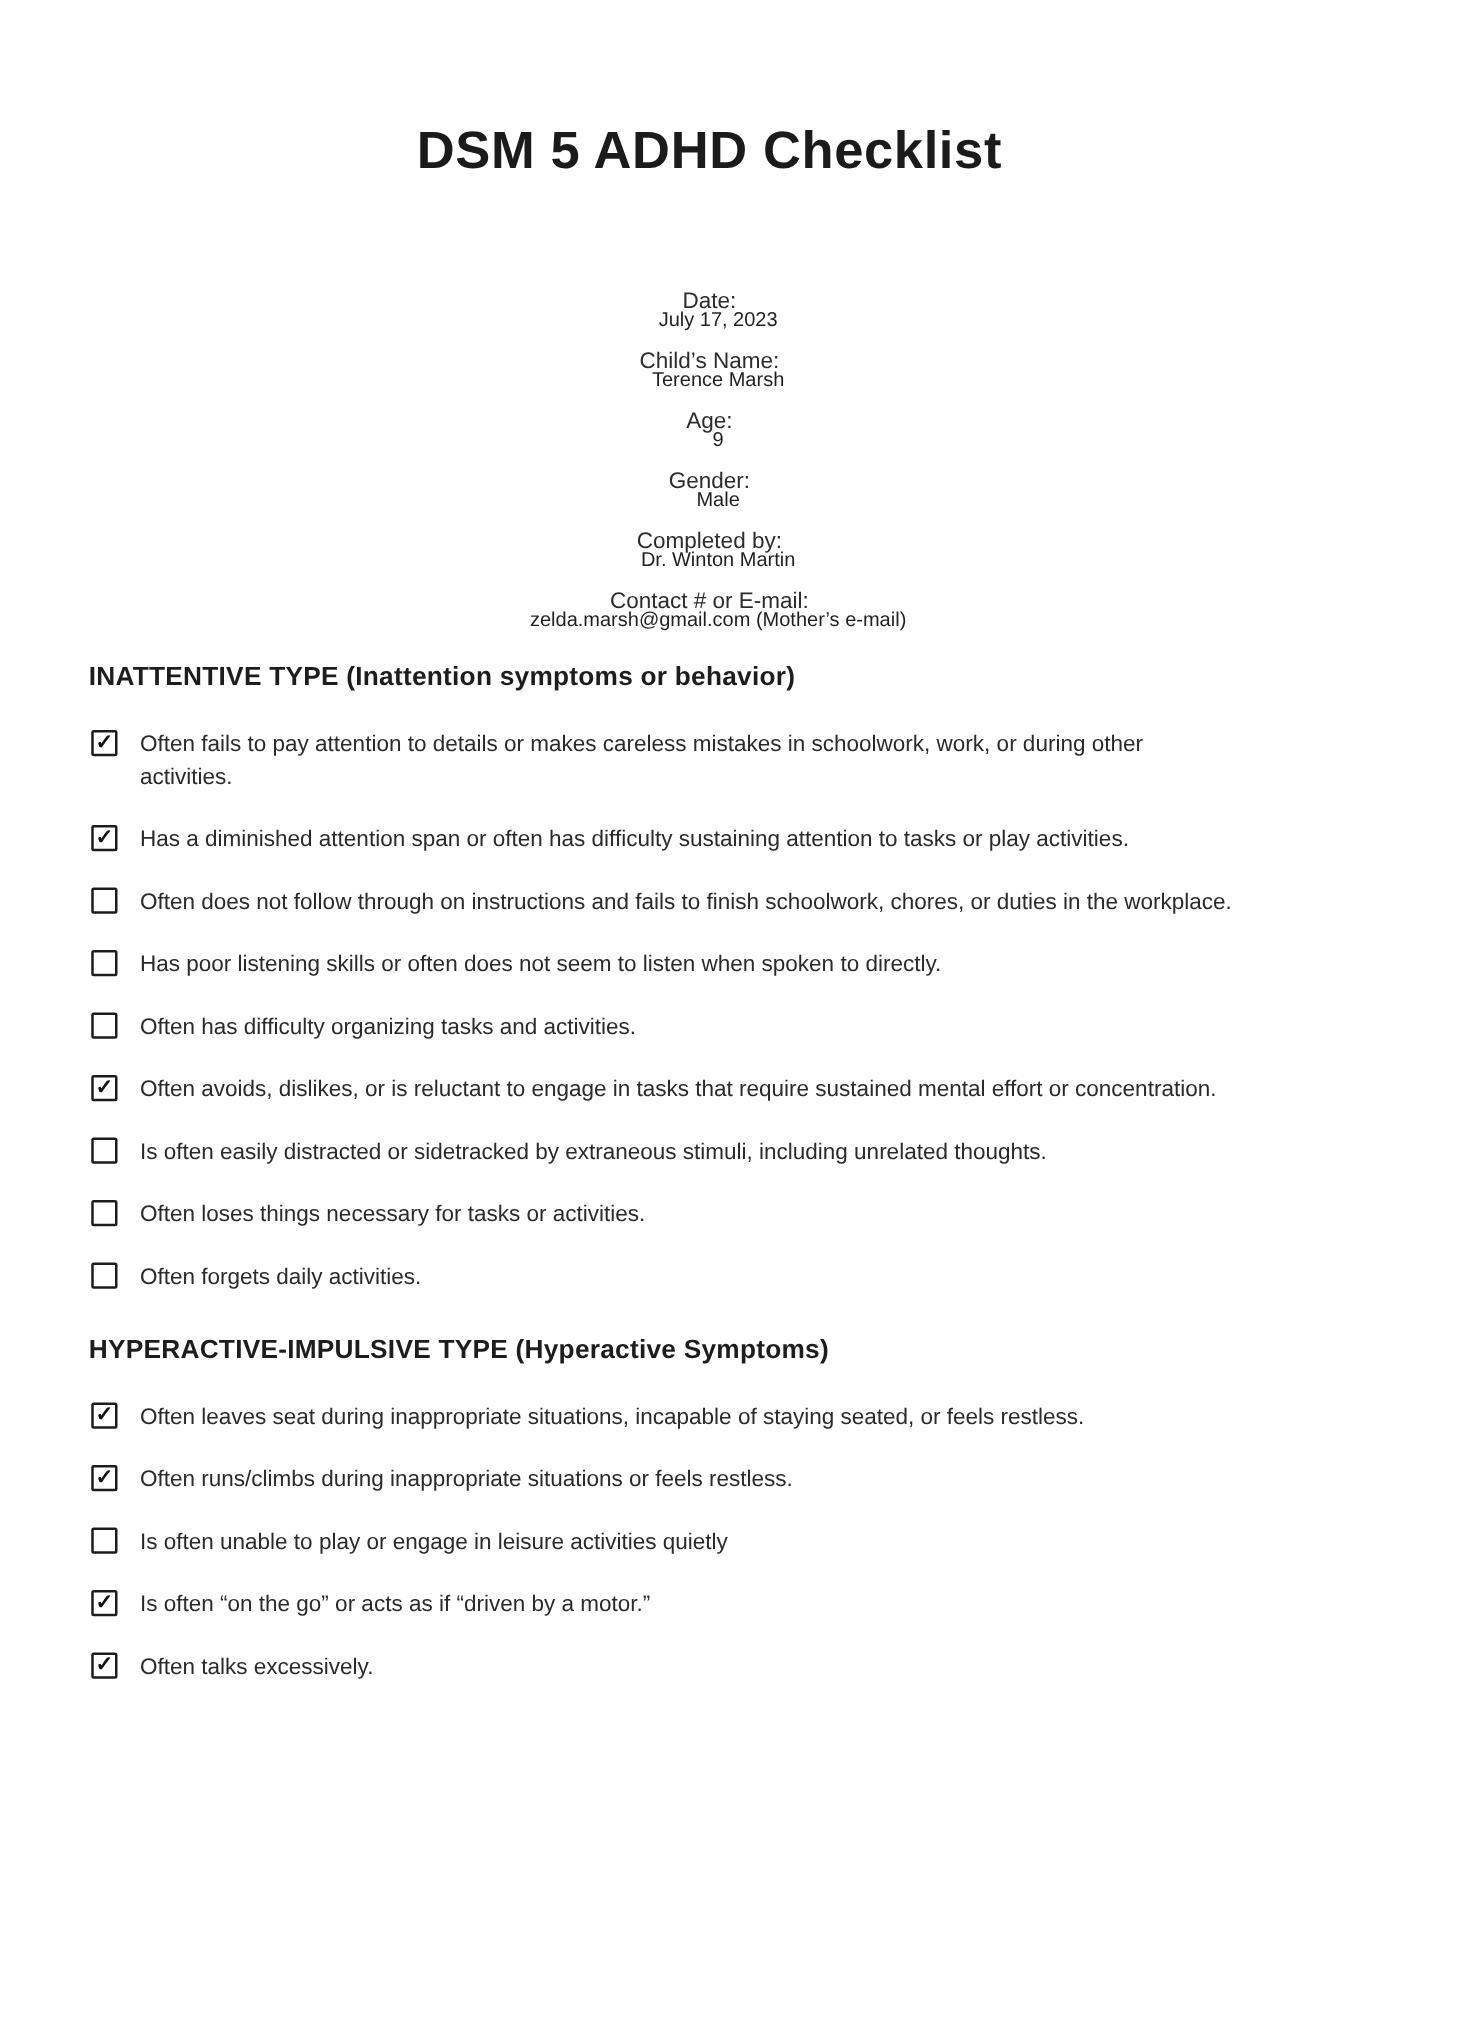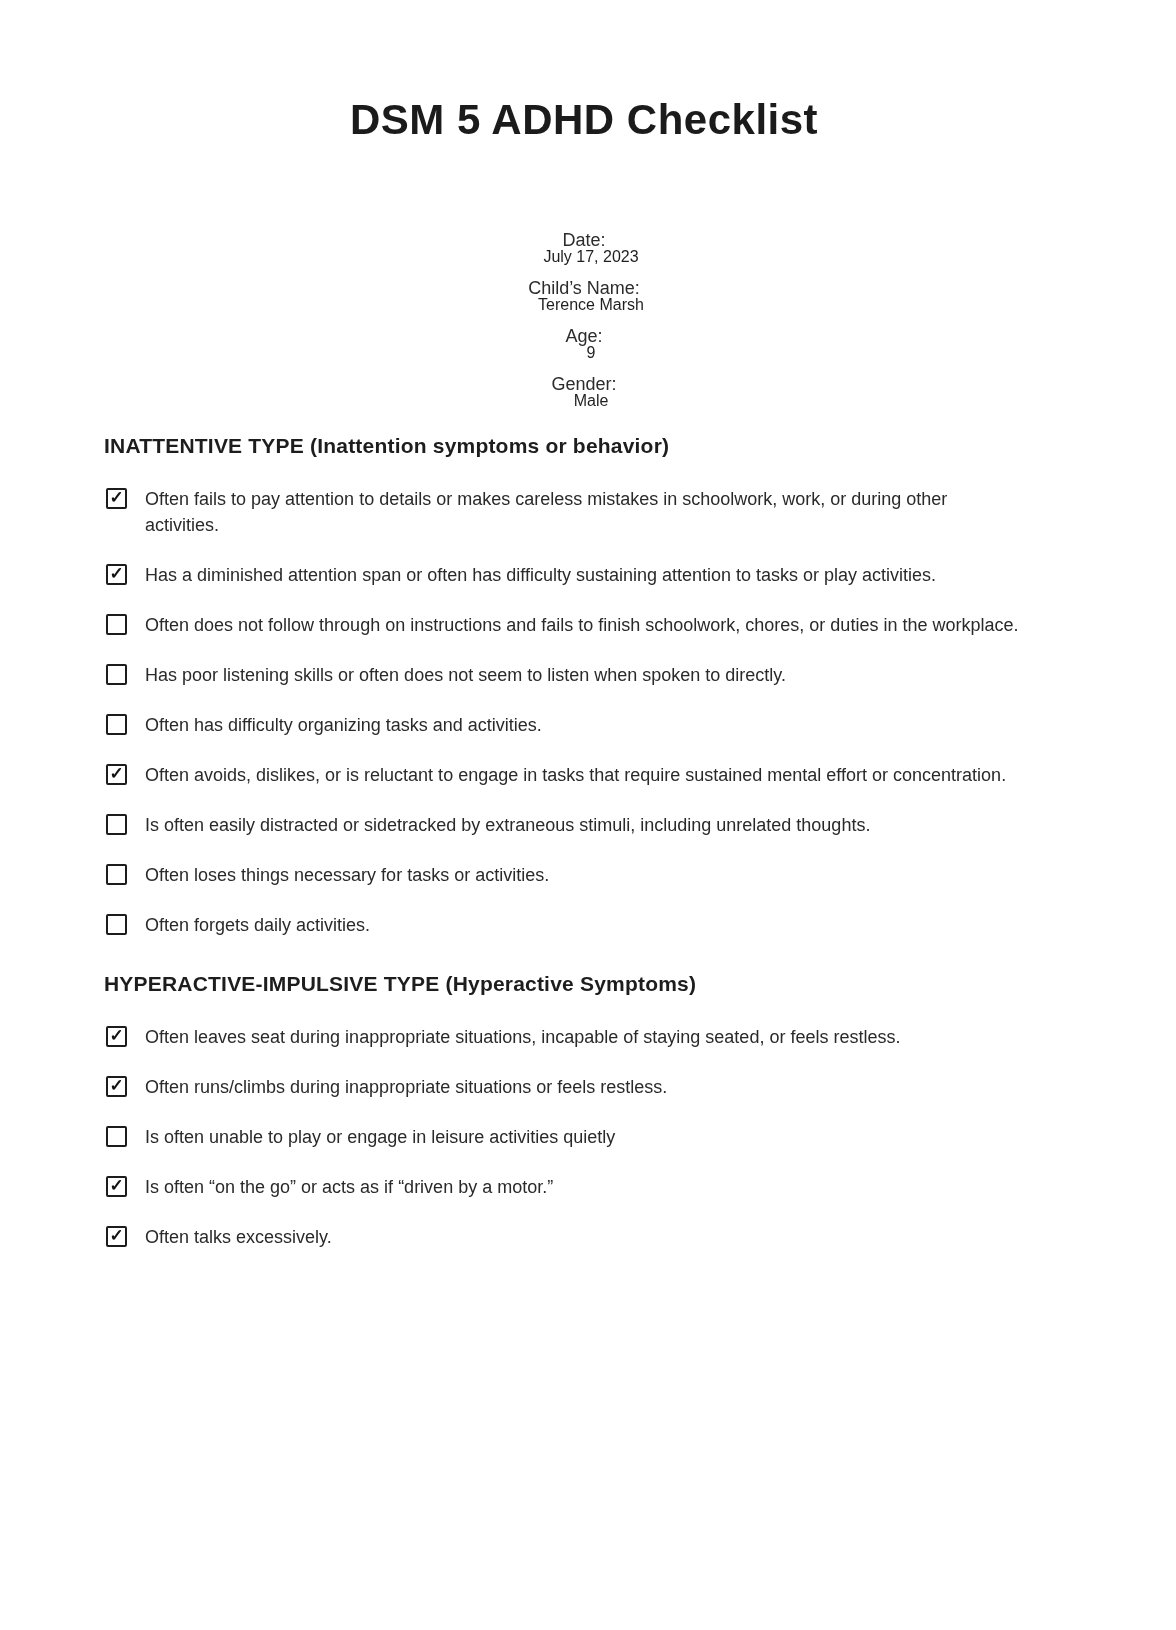--- a/index.html
+++ b/index.html
@@ -12,21 +12,21 @@
     height: 1630px;
     overflow: hidden;
     font-family: "Liberation Sans", sans-serif;
     color: #222222;
     -webkit-font-smoothing: antialiased;
   }
   .page {
     width: 1176px;
     height: 1630px;
     box-sizing: border-box;
-    padding: 96px 112px 0 104px;
+    padding: 96px 112px 0 71px;
     background: #ffffff;
   }
   .doc-title {
     text-align: center;
     font-size: 42px;
     font-weight: bold;
     letter-spacing: 0.5px;
     color: #1b1b1b;
     margin: 0 0 0 0;
   }
@@ -118,21 +118,29 @@
   <div class="field-row">
     <span class="field-label">Age:</span>
     <span class="field-value">9</span>
   </div>
 
   <div class="field-row">
     <span class="field-label">Gender:</span>
     <span class="field-value">Male</span>
   </div>
 
-
+  <div class="field-row">
+    <span class="field-label">Completed by:</span>
+    <span class="field-value">Dr. Winton Martin</span>
+  </div>
+
+  <div class="field-row">
+    <span class="field-label">Contact # or E-mail:</span>
+    <span class="field-value">zelda.marsh@gmail.com (Mother’s e-mail)</span>
+  </div>
 </div>
 
   <div>
   <div>
     <h2 class="section-heading">INATTENTIVE TYPE (Inattention symptoms or behavior)</h2>
     <div>
   <div class="check-item">
     <span class="checkbox checked">
       <span class="mark">✓</span>
     </span>

